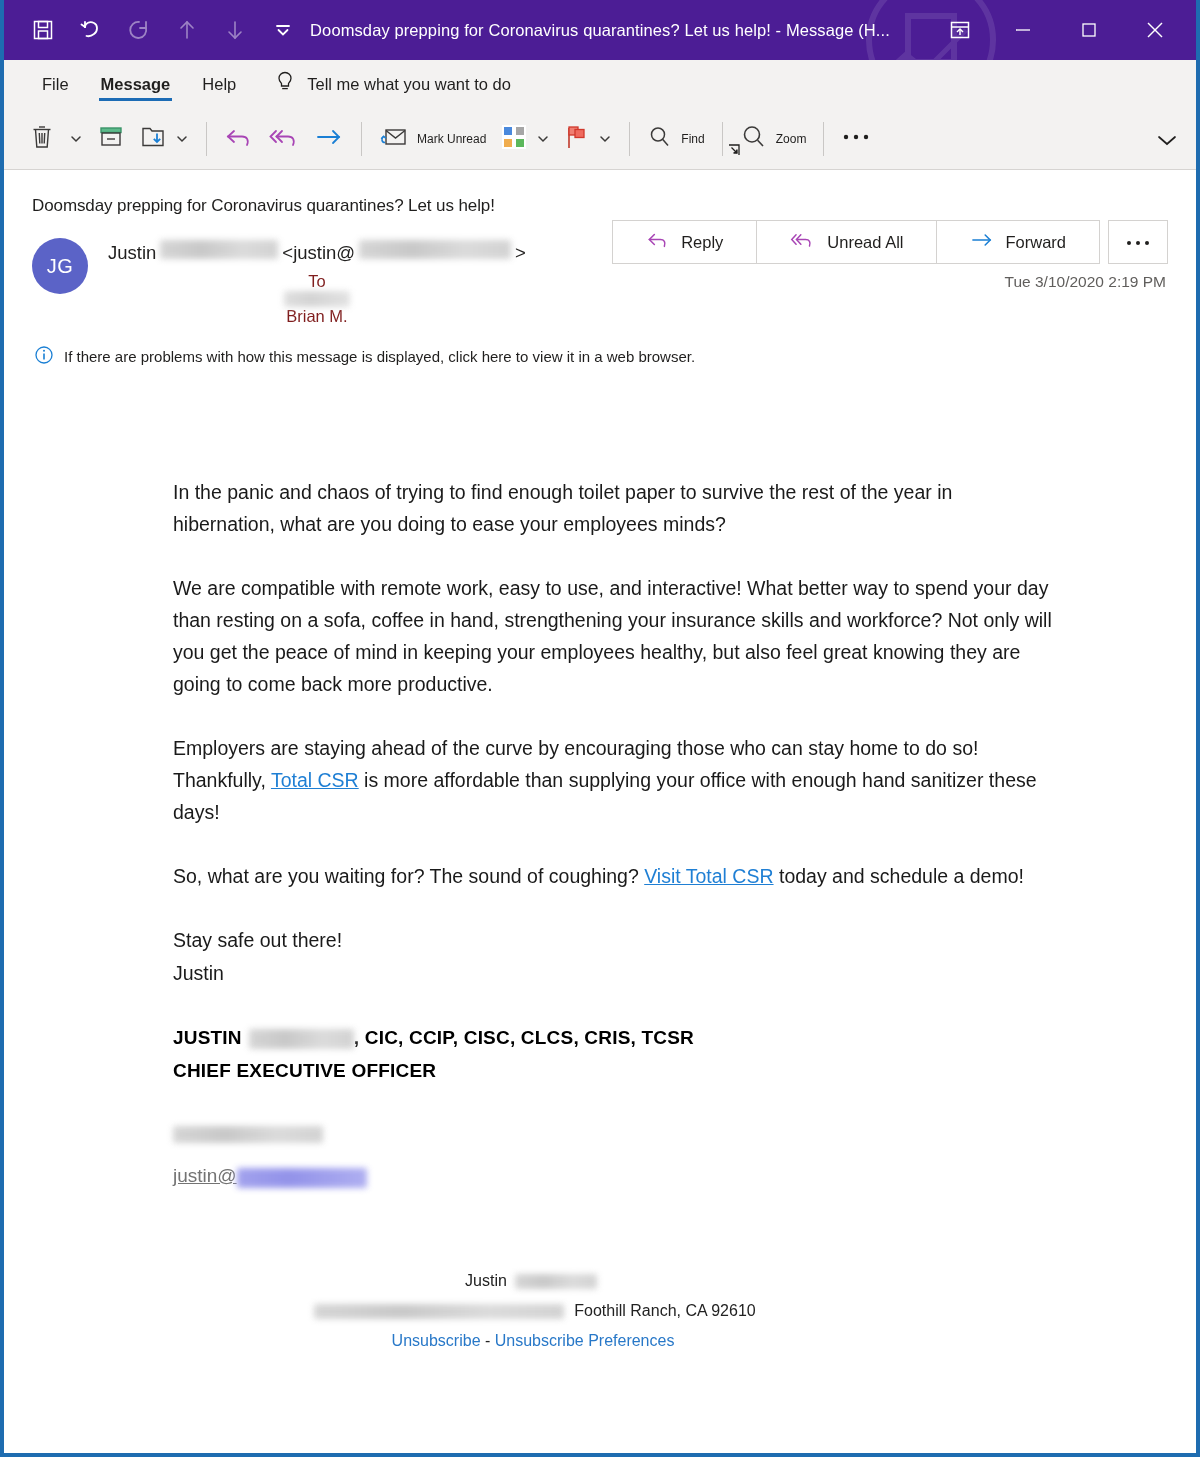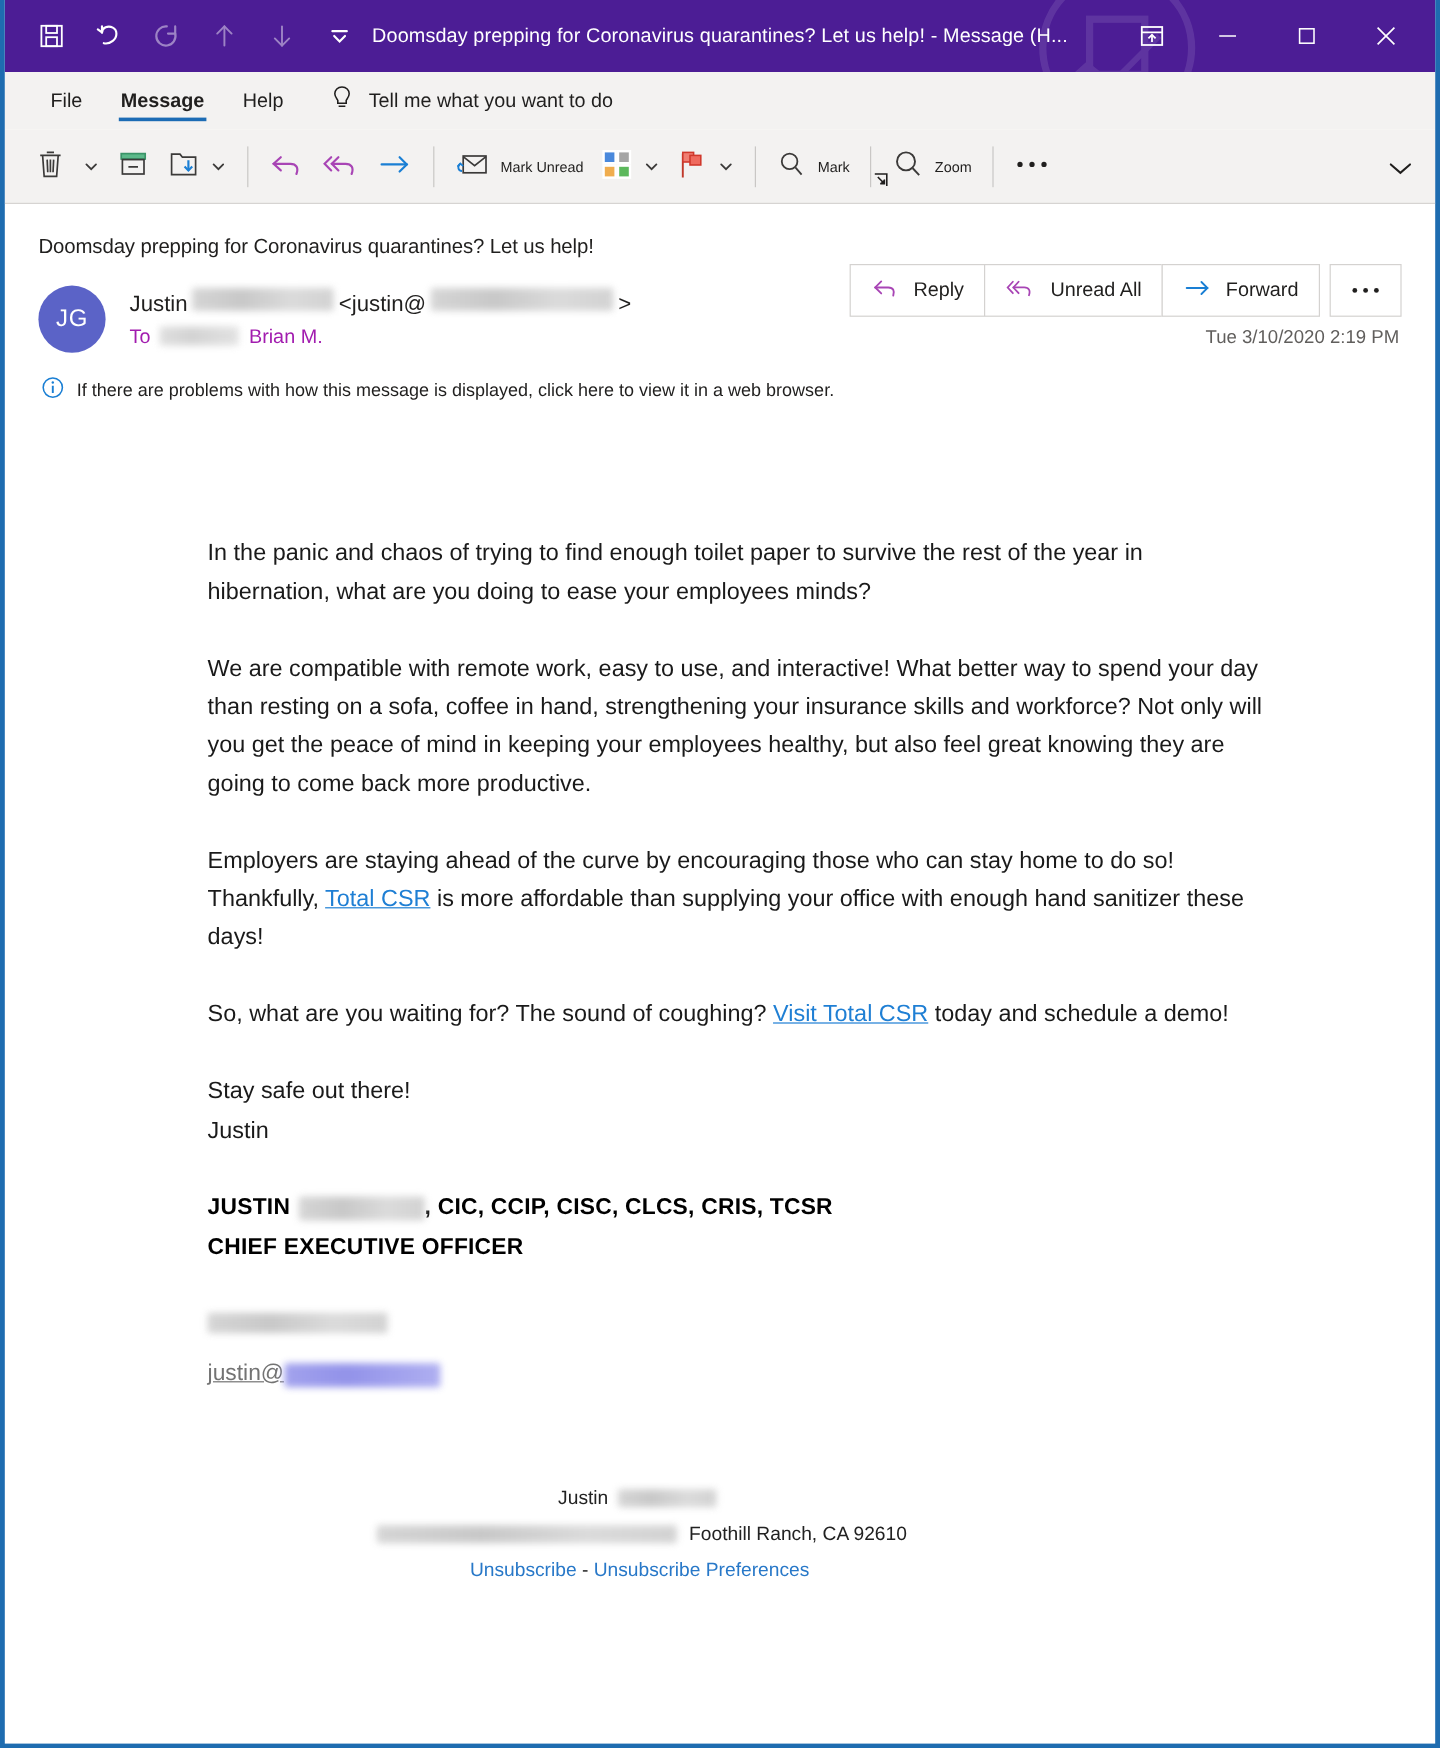--- a/index.html
+++ b/index.html
@@ -160,24 +160,25 @@
     letter-spacing: .5px;
     flex: 0 0 auto;
   }
   .hdr-text { padding-left: 20px; padding-top: 2px; }
   .from-line {
     font-size: 18.5px; color: #201f1e;
     display: flex; align-items: baseline;
     white-space: nowrap;
   }
   .to-line {
-    font-size: 16.5px; color: #a21caf;
+    font-size: 16.5px; color: #7f1d1d;
     margin-top: 8px;
-    display: flex; align-items: flex-start;
+    display: flex; align-items: center;
     white-space: nowrap;
+    flex-direction: column;
   }
   .redact {
     display: inline-block;
     height: 17px;
     margin: 0 4px;
     border-radius: 2px;
     background: linear-gradient(90deg,#d2d2d2,#c4c4c4 35%,#d8d8d8 70%,#cfcfcf);
     filter: blur(3.2px);
     vertical-align: middle;
     opacity: .92;
@@ -188,21 +189,21 @@
     position: absolute;
     right: 4px; top: 4px;
     display: flex; flex-direction: column; align-items: flex-end;
   }
   .actions-row { display: flex; }
   .act {
     display: flex; align-items: center; gap: 11px;
     border: 1px solid #d4d2d0;
     background: #ffffff;
     height: 44px;
-    padding: 0 17px;
+    padding: 0 33px;
     font-size: 16.5px;
     color: #201f1e;
     margin-left: -1px;
   }
   .act.more { padding: 0 16px; margin-left: 8px; }
   .timestamp {
     font-size: 15.5px;
     color: #605e5c;
     margin-top: 9px;
     padding-right: 2px;
@@ -476,21 +477,21 @@
 
     <div class="sep"></div>
 
     <div class="rb">
       <span>
         <svg width="26" height="26" viewBox="0 0 26 26" fill="none" stroke="#3b3a39" stroke-width="1.5">
           <circle cx="11" cy="10.5" r="6.5"></circle>
             <path d="M15.8 15.5 L21 21.5"></path>
         </svg>
       </span>
-      <span class="rb-label">Mark</span>
+      <span class="rb-label">Find</span>
     </div>
 
     <div class="sep"></div>
 
     <div class="rb">
       <span>
         <svg width="28" height="28" viewBox="0 0 28 28" fill="none" stroke="#3b3a39" stroke-width="1.6">
           <circle cx="12" cy="11.5" r="7.5"></circle>
             <path d="M17.6 17.2 L23 23"></path>
         </svg>

